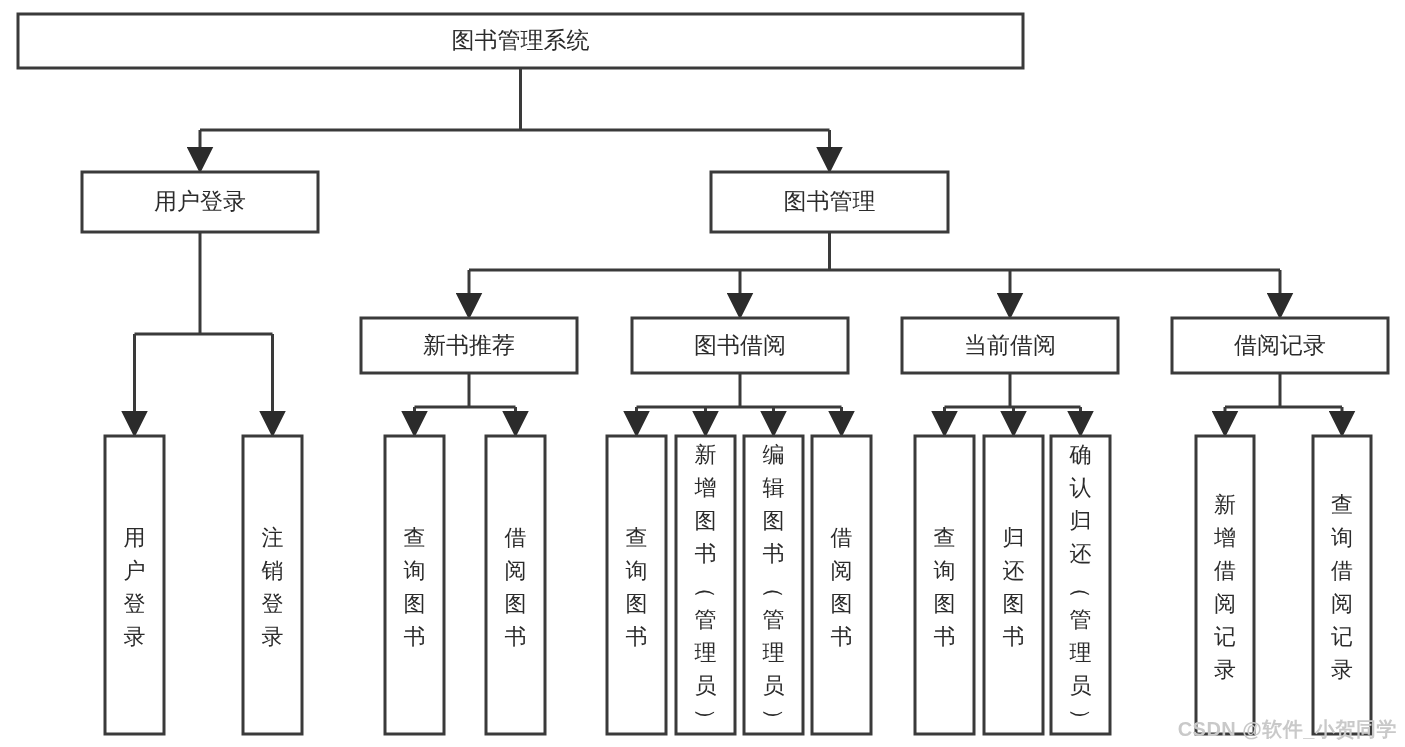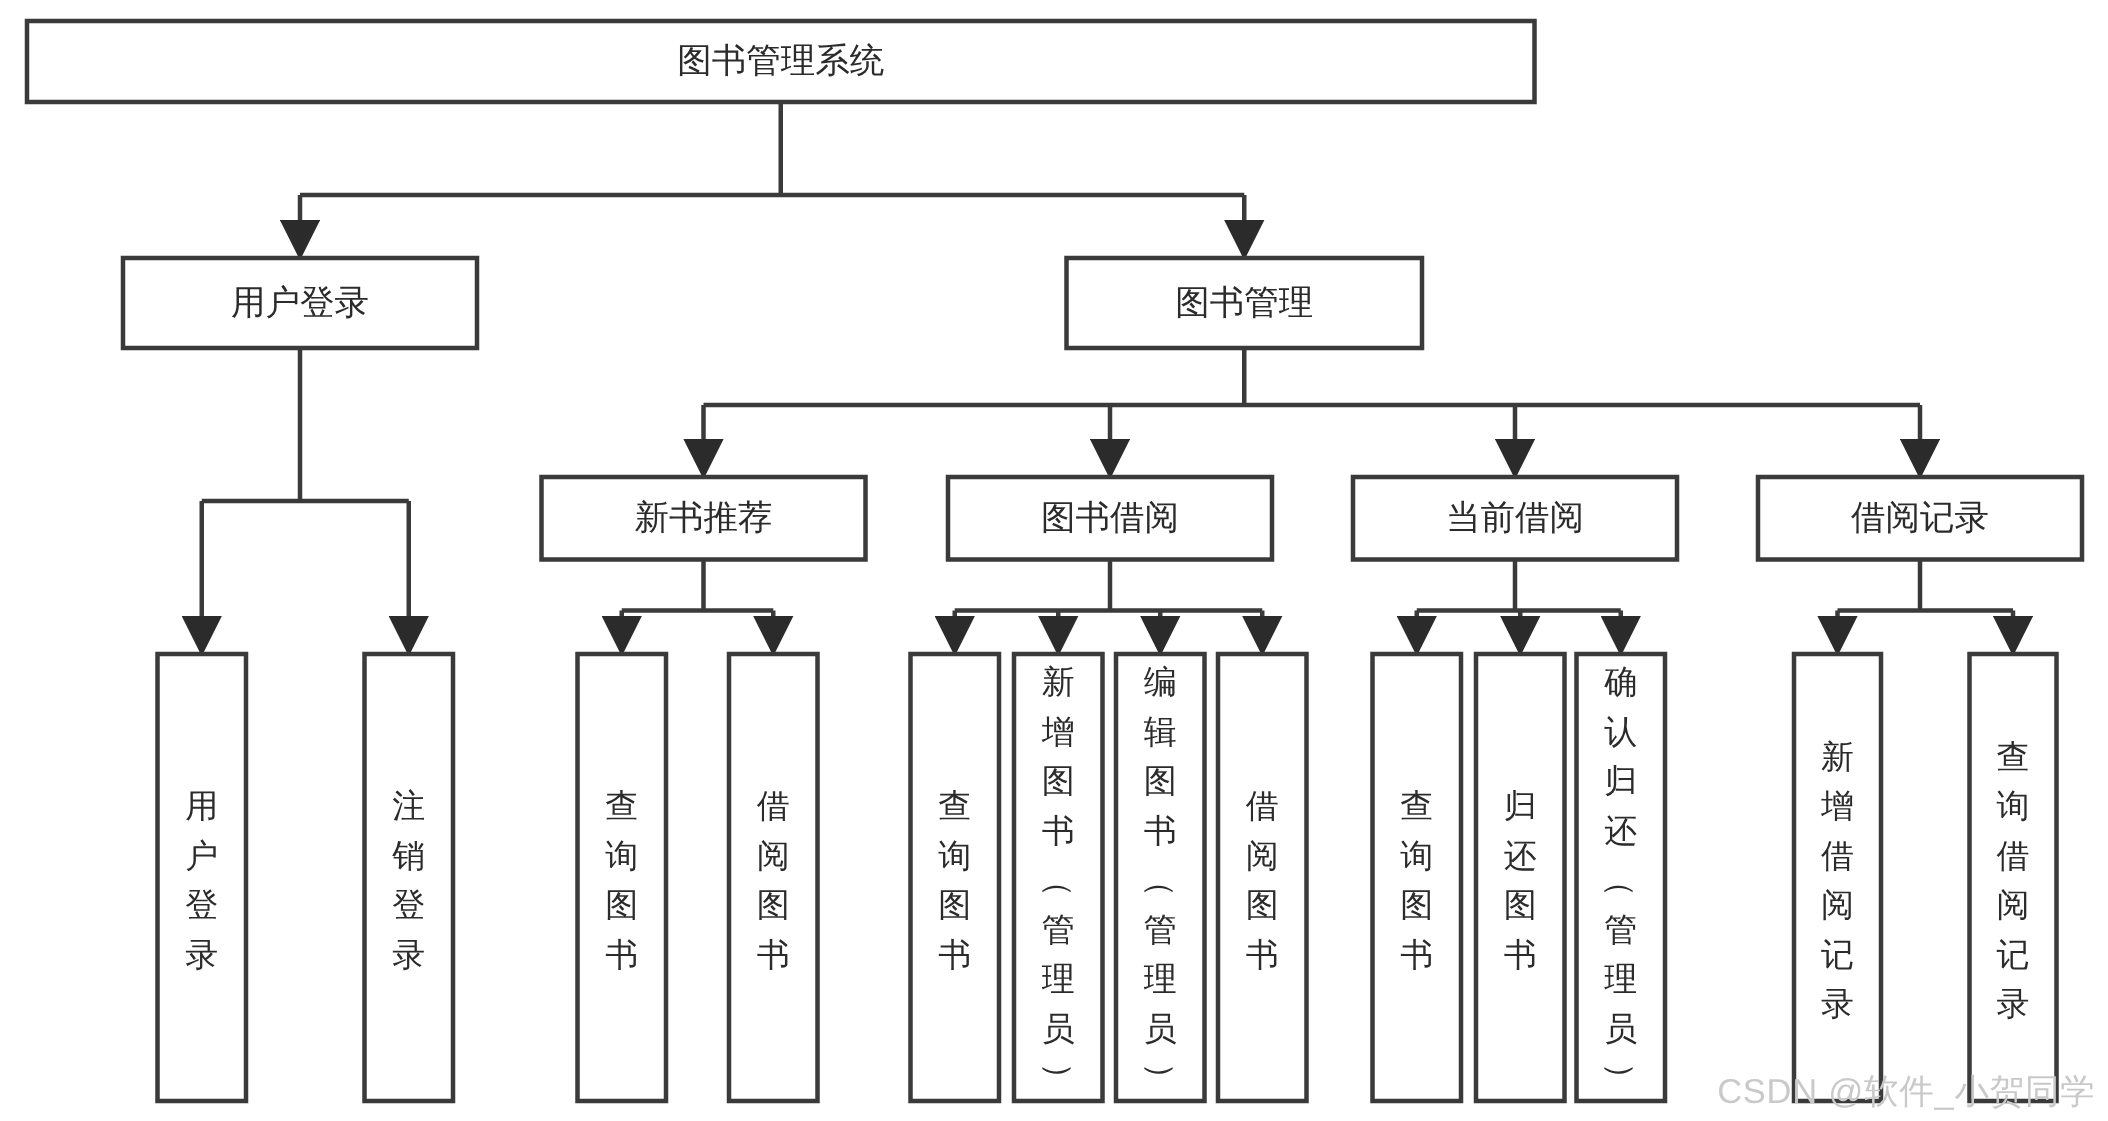--- a/index.html
+++ b/index.html
@@ -52,25 +52,26 @@
   }
   .arrow-head {
     fill: #2b2b2b;
     stroke: none;
   }
   .watermark {
     position: absolute;
     right: 8px;
     bottom: 4px;
     color: #c9c9c9;
-    font-size: 23px;
+    font-size: 20px;
     font-family: "Liberation Sans", "DejaVu Sans", sans-serif;
     white-space: nowrap;
     letter-spacing: 0.5px;
     user-select: none;
+    font-weight: bold;
   }
 </style>
 </head>
 <body>
 
 <div id="diagram-root">
   <svg id="flow" viewBox="0 0 1405 747" xmlns="http://www.w3.org/2000/svg">
     <defs>
       <marker id="arrow" viewBox="0 0 12 12" refX="10" refY="6" markerWidth="9" markerHeight="9" orient="auto-start-reverse">
         <path d="M 0 0 L 12 6 L 0 12 z" class="arrow-head"></path>

